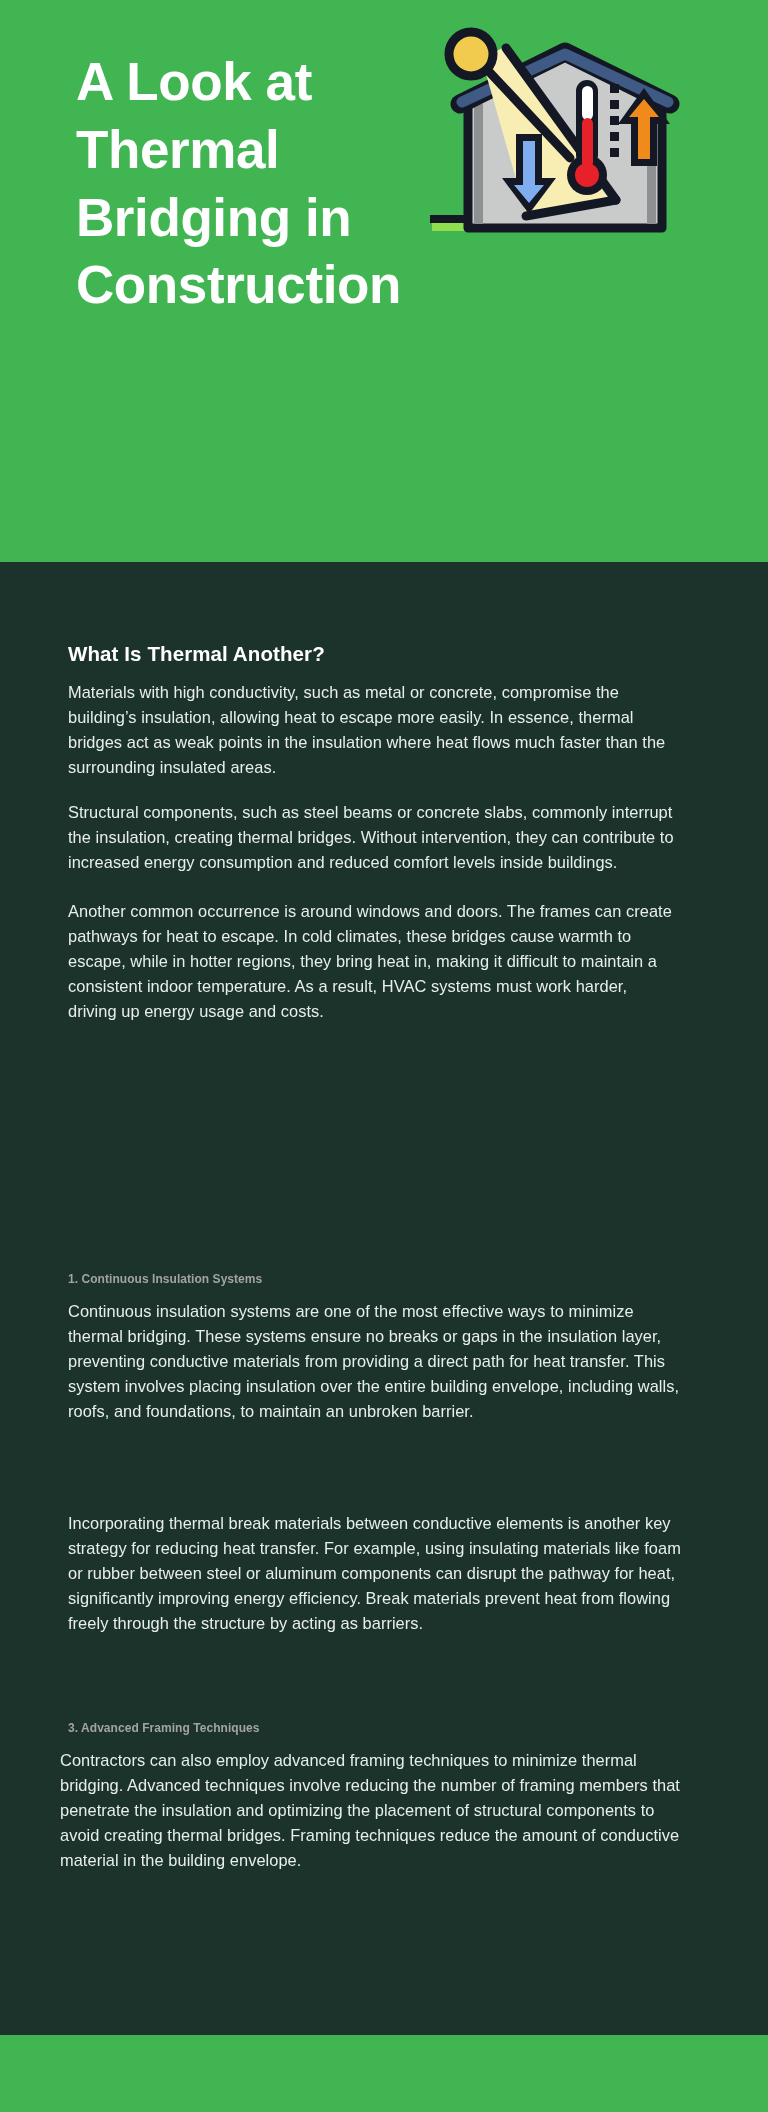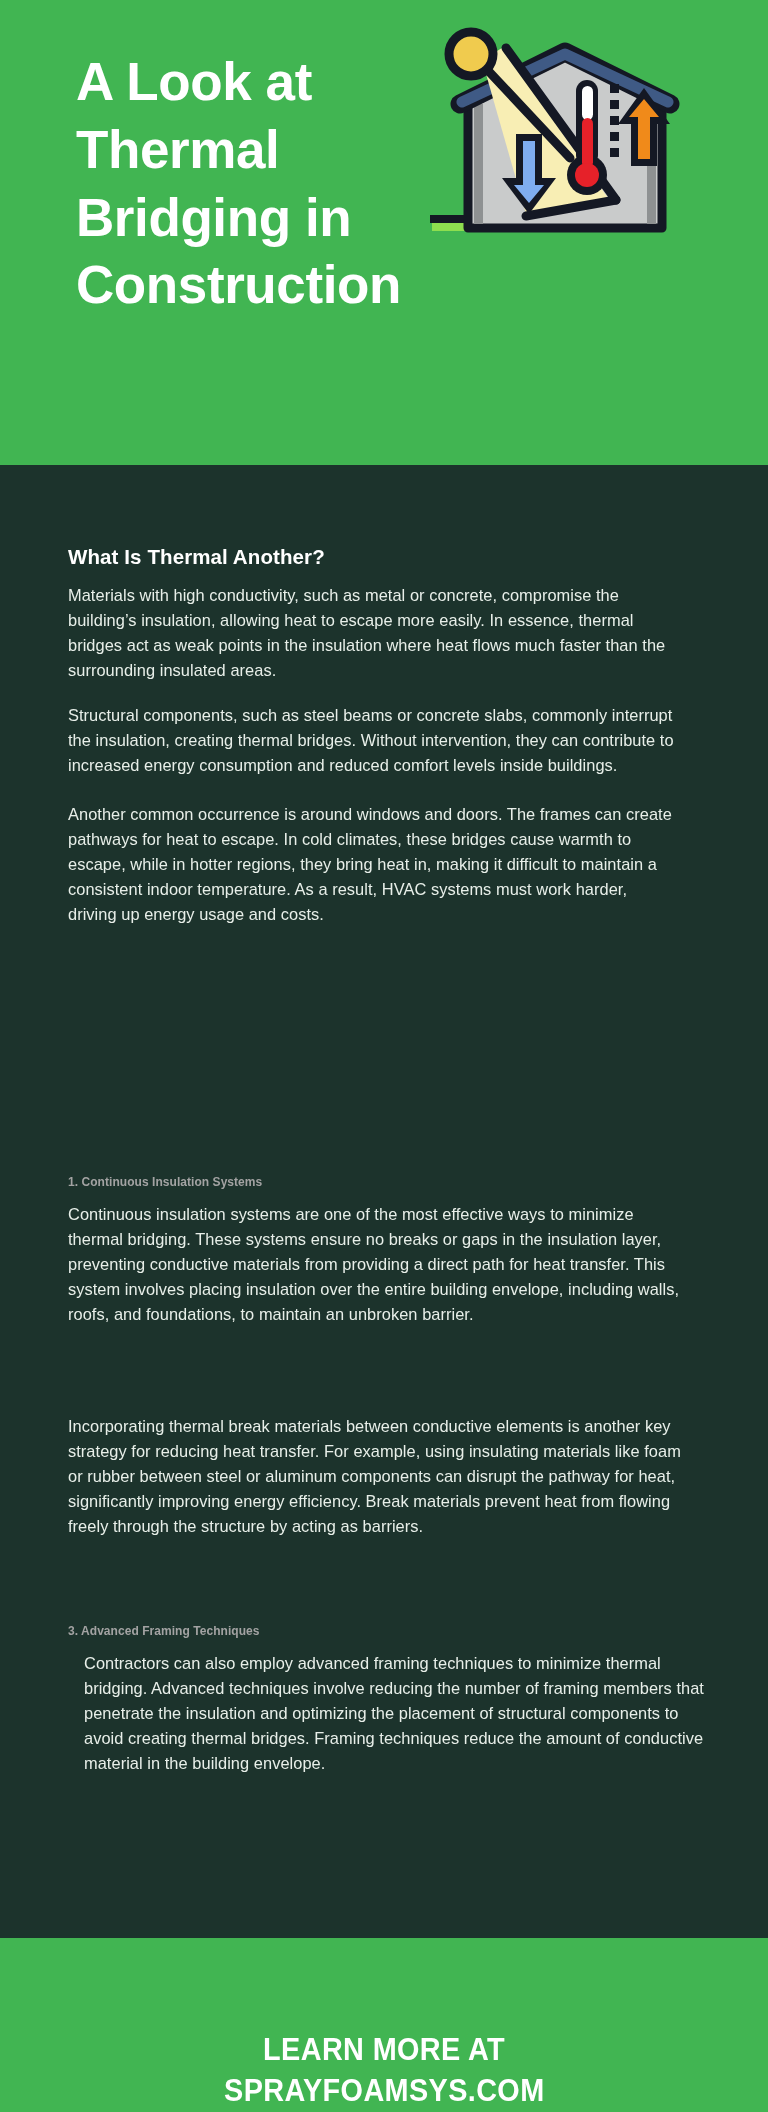--- a/index.html
+++ b/index.html
@@ -18,21 +18,21 @@
     margin: 0 auto;
     overflow: hidden;
     background: #ffffff;
     box-sizing: border-box;
   }
 
   
   .header {
     position: relative;
     width: 768px;
-    height: 465px;
+    height: 562px;
     background: #41b552;
     box-sizing: border-box;
     overflow: hidden;
   }
   .header-title {
     position: absolute;
     left: 76px;
     top: 48px;
     width: 370px;
     font-size: 53px;
@@ -102,21 +102,21 @@
 
   .block-p1 { position: absolute; left: 68px; top: 118px; width: 610px; }
   .block-p2 { position: absolute; left: 68px; top: 238px; width: 610px; }
   .block-p3 { position: absolute; left: 68px; top: 337px; width: 610px; }
 
   .block-s1h { position: absolute; left: 68px; top: 710px; width: 610px; }
   .block-s1p { position: absolute; left: 68px; top: 737px; width: 625px; }
   .block-s2h { position: absolute; left: 68px; top: 922px; width: 610px; }
   .block-s2p { position: absolute; left: 68px; top: 949px; width: 625px; }
   .block-s3h { position: absolute; left: 68px; top: 1159px; width: 610px; }
-  .block-s3p { position: absolute; left: 84px; top: 1186px; width: 625px; }
+  .block-s3p { position: absolute; left: 60px; top: 1186px; width: 625px; }
 
   
   .footer {
     position: relative;
     width: 768px;
     height: 174px;
     background: #41b552;
     box-sizing: border-box;
     display: flex;
     flex-direction: column;

